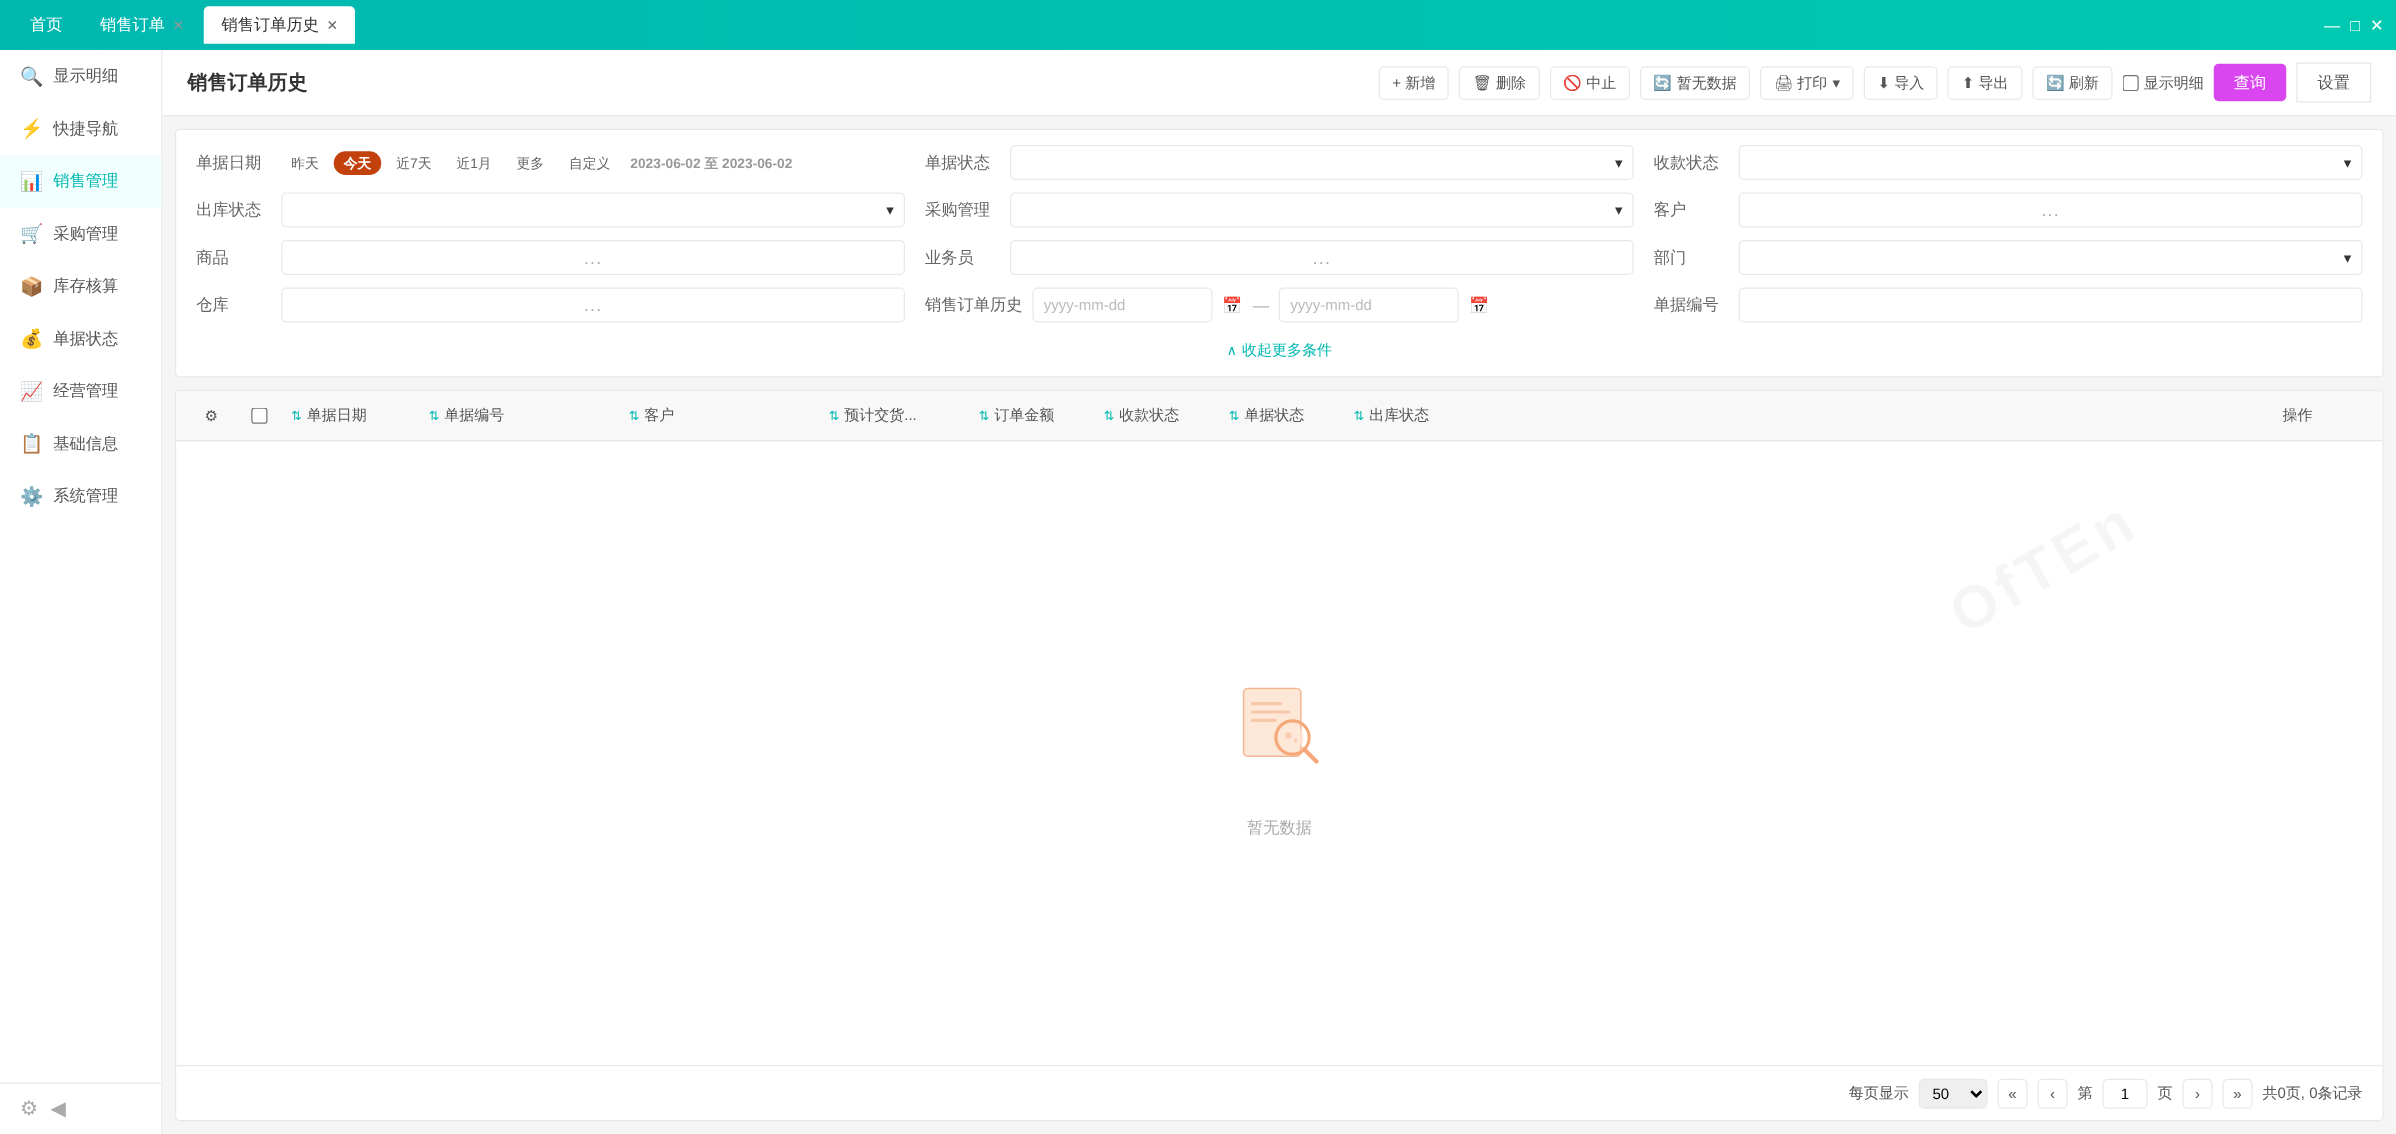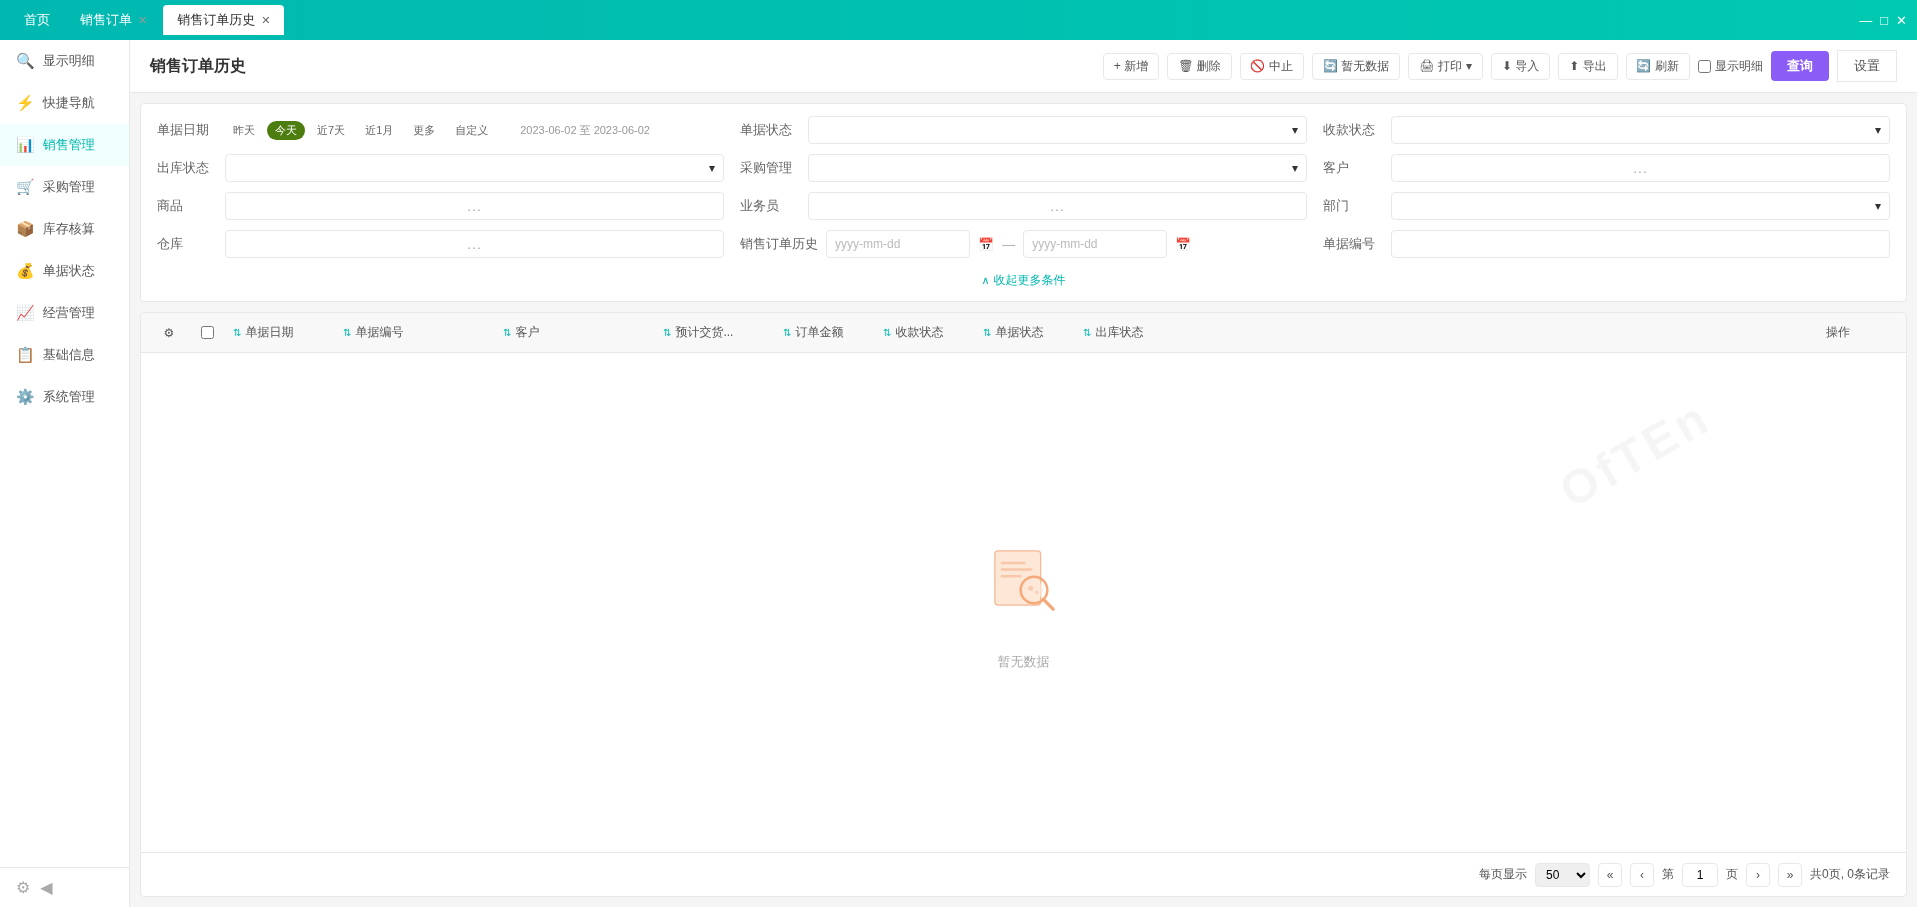--- a/index.html
+++ b/index.html
@@ -118,28 +118,28 @@
       padding: 4px 10px;
       border: 1px solid #e8e8e8;
       border-radius: 4px;
       background: #fff;
       cursor: pointer;
       font-size: 12px;
       color: #555;
       white-space: nowrap;
     }
     .btn-primary {
-      background: #8b5cf6;
+      background: #d946ef;
       color: #fff;
       border: none;
       padding: 6px 16px;
       border-radius: 4px;
       cursor: pointer;
       font-size: 13px;
-      font-weight: bold;
+      font-weight: normal;
     }
     .btn-secondary {
       background: #fff;
       color: #555;
       border: 1px solid #e8e8e8;
       padding: 6px 16px;
       border-radius: 0;
       cursor: pointer;
       font-size: 13px;
     }
@@ -195,27 +195,29 @@
       height: 28px;
     }
     .date-badge {
       padding: 2px 8px;
       border-radius: 10px;
       font-size: 11px;
       cursor: pointer;
       color: #666;
     }
     .date-badge.active {
-      background: #4d7c0f;
+      background: #c2410c;
       color: #fff;
+      font-weight: bold;
     }
     .date-range-text {
       font-size: 11px;
       color: #999;
-      margin-left: 20px;
+      margin-left: 4px;
+      font-weight: bold;
     }
     .date-row {
       display: flex;
       align-items: center;
       gap: 4px;
       flex: 1;
     }
     .date-picker-input {
       border: 1px solid #e8e8e8;
       border-radius: 4px;

